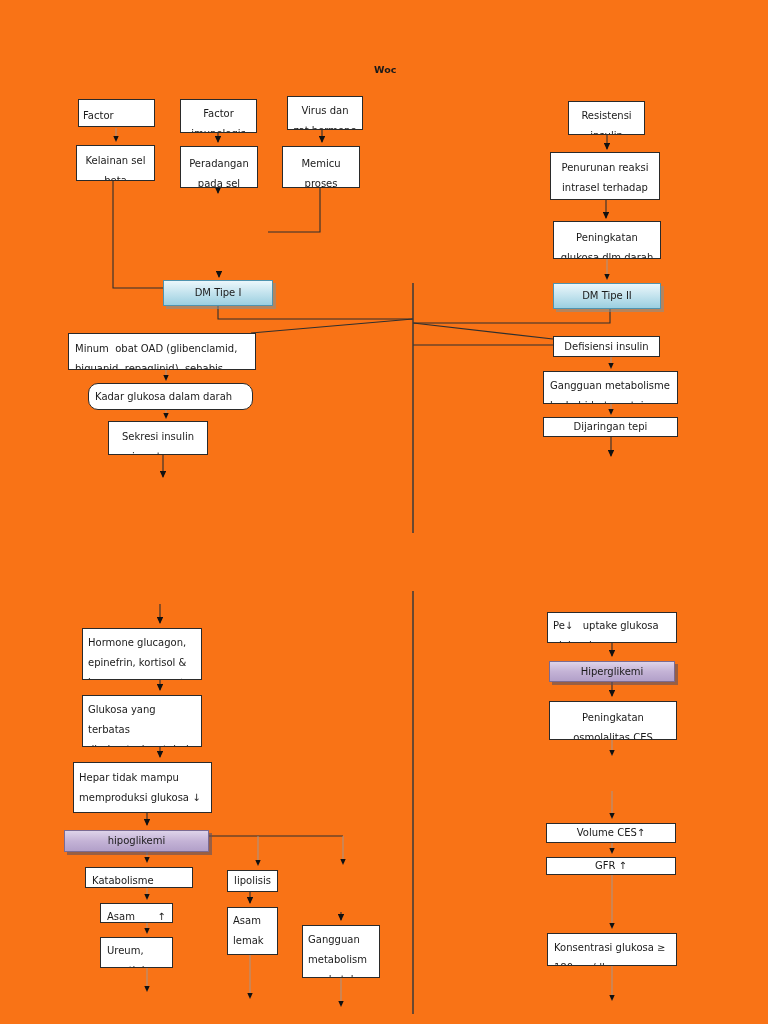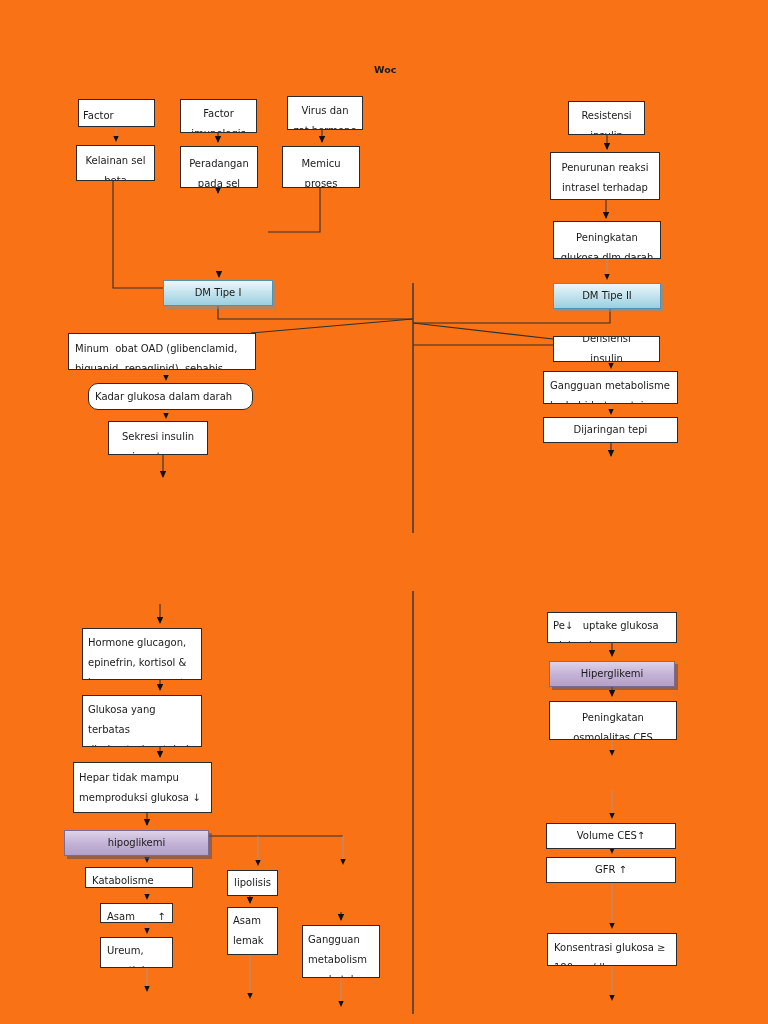--- a/index.html
+++ b/index.html
@@ -11,21 +11,21 @@
   .ln  { stroke:#2f2f2f; stroke-width:1.1; fill:none; }
   .lnf { stroke:#9a9a9a; stroke-width:0.9; fill:none; }
   .div { stroke:#3a3a3a; stroke-width:1.5; fill:none; }
   .box {
     position:absolute; background:#ffffff; border:1.2px solid #2a2a2a;
     font-size:10px; line-height:20px; color:#1a1a1a;
     padding:3px 4px; box-sizing:border-box; overflow:hidden;
     white-space:pre-wrap;
   }
   .c  { text-align:center; }
-  .vc { display:flex; align-items:center; justify-content:center; padding:12px; text-align:center; }
+  .vc { display:flex; align-items:center; justify-content:center; padding:5px; text-align:center; }
   .blue {
     background:linear-gradient(180deg,#ecf7fb 0%, #c7e5ef 45%, #9bcfe0 100%);
     border:1px solid #4f93ae; box-shadow:3px 3px 0 rgba(125,145,155,0.55);
   }
   .purple {
     background:linear-gradient(180deg,#ded3e9 0%, #c4b3d6 50%, #b2a0c9 100%);
     border:1px solid #7b6b92; box-shadow:3px 3px 0 rgba(88,82,100,0.6);
   }
   #title {
     position:absolute; left:374px; top:64px; font-size:9.5px; font-weight:bold; color:#1a1a1a;

